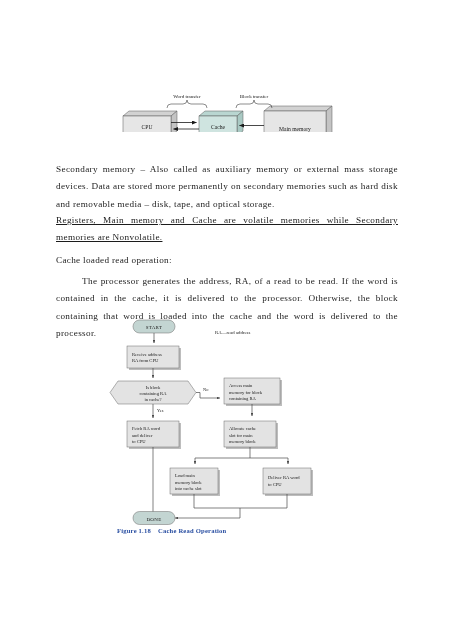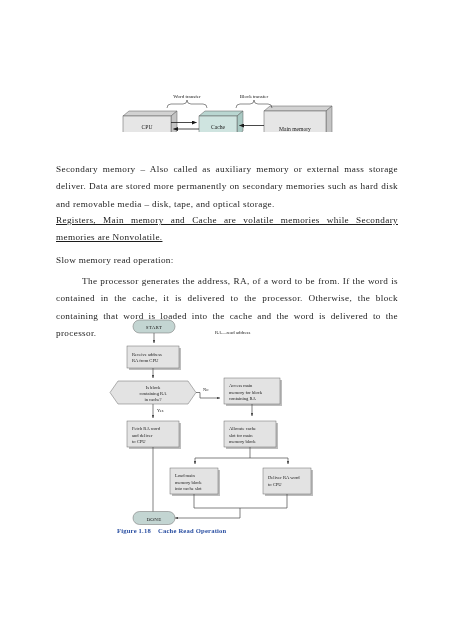--- a/index.html
+++ b/index.html
@@ -148,27 +148,27 @@
     <path d="M236,66 Q236,62 240,62 L250,62 Q254,62 254,58 Q254,62 258,62 L268,62 Q272,62 272,66" fill="none" stroke="#1a1a1a" stroke-width="0.5"></path>
     <text class="dg-small" x="254" y="56" text-anchor="middle">Block transfer</text>
 
     <text class="dg-small" x="186" y="97" text-anchor="middle">Fast</text>
     <text class="dg-small" x="252" y="95" text-anchor="middle">Slow</text>
 
     <text class="dg-cap" x="226" y="116" text-anchor="middle">(a) Single cache</text>
   </svg>
 </div>
 
-<p class="body-text para-secondary">Secondary memory – Also called as auxiliary memory or external mass storage deliver. Data are stored more permanently on secondary memories such as hard disk and removable media – disk, tape, and optical storage.</p>
+<p class="body-text para-secondary">Secondary memory – Also called as auxiliary memory or external mass storage devices. Data are stored more permanently on secondary memories such as hard disk and removable media – disk, tape, and optical storage.</p>
 
 <p class="body-text para-registers">Registers, Main memory and Cache are volatile memories while Secondary memories are Nonvolatile.</p>
 
-<p class="body-text para-heading">Slow memory read operation:</p>
-
-<p class="body-text para-read"><span class="indent"></span><span>The processor generates the address, RA, of a word to be from. If the word is contained in the cache, it is delivered to the processor. Otherwise, the block containing that word is loaded into the cache and the word is delivered to the processor.</span></p>
+<p class="body-text para-heading">Cache loaded read operation:</p>
+
+<p class="body-text para-read"><span class="indent"></span><span>The processor generates the address, RA, of a read to be read. If the word is contained in the cache, it is delivered to the processor. Otherwise, the block containing that word is loaded into the cache and the word is delivered to the processor.</span></p>
 
 <div class="fig-flow">
   <svg width="452" height="240" viewBox="0 0 452 240" xmlns="http://www.w3.org/2000/svg">
     <defs>
       <marker id="fcArr" markerWidth="5" markerHeight="4" refX="4.6" refY="2" orient="auto">
         <path d="M0,0 L5,2 L0,4 z" fill="#4a4a4a"></path>
       </marker>
     </defs>
 
     <text class="fc-note" x="215" y="22">RA—read address</text>

